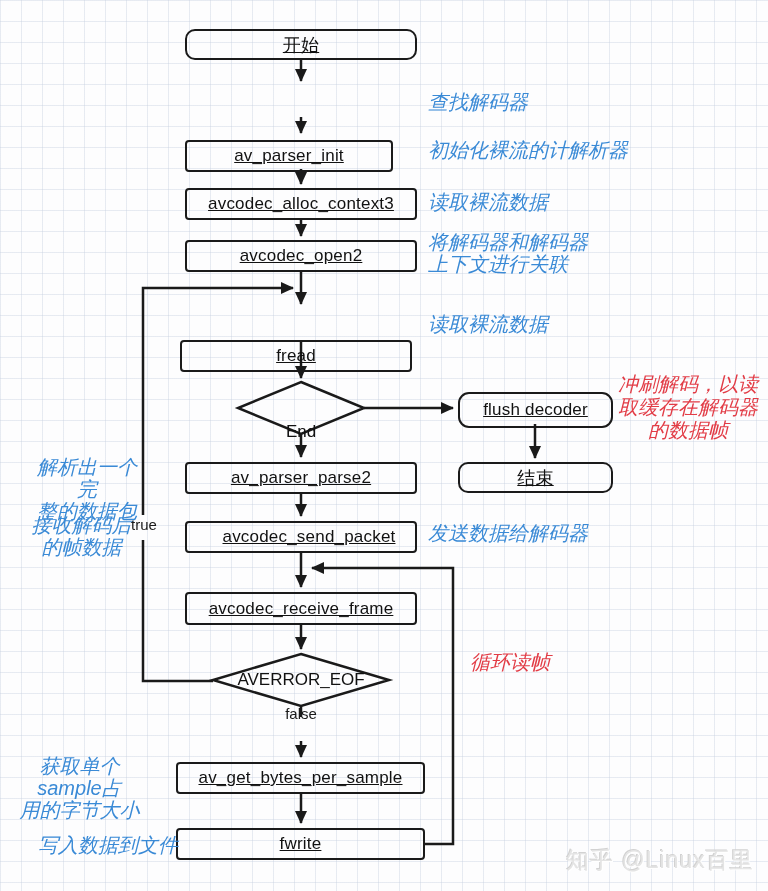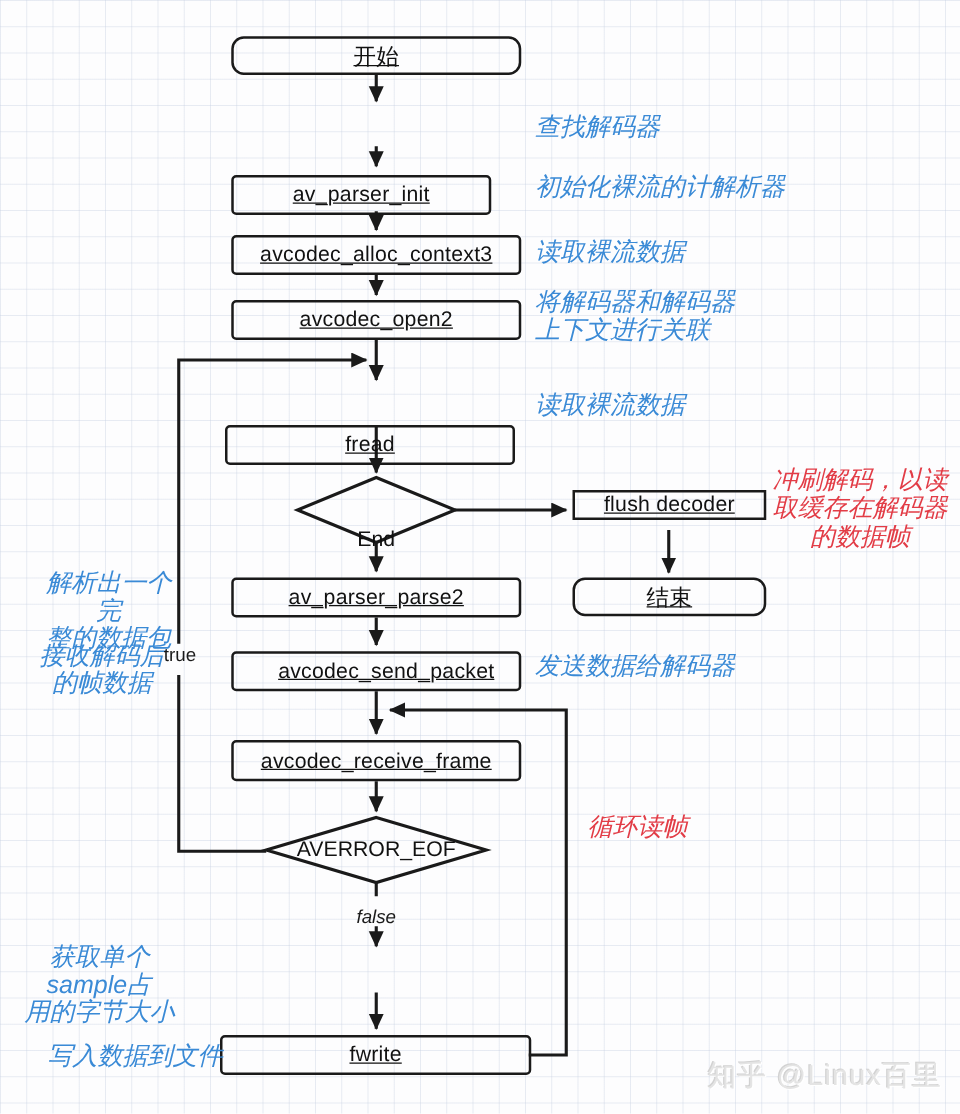--- a/index.html
+++ b/index.html
@@ -103,26 +103,27 @@
       <polygon points="301,654 389,680 301,706 213,680"></polygon>
     </g>
   </svg>
 
   <div class="node terminal cn" style="left:185px;top:29px;width:232px;height:31px;">开始</div>
   <div class="node" style="left:185px;top:120px;width:208px;height:32px;margin-top:20px;">av_parser_init</div>
   <div class="node" style="left:185px;top:188px;width:232px;height:32px;">avcodec_alloc_context3</div>
   <div class="node" style="left:185px;top:240px;width:232px;height:32px;">avcodec_open2</div>
   <div class="node" style="left:180px;top:308px;width:232px;height:32px;margin-top:32px;">fread</div>
   <div class="diamond-label" style="left:238px;top:394px;width:126px;height:28px;margin-top:24px;">End</div>
-  <div class="node" style="left:458px;top:392px;width:155px;height:24px;border-radius:0;">flush decoder</div>
+  <div class="node" style="left:458px;top:392px;width:155px;height:36px;border-radius:11px;">flush decoder</div>
   <div class="node terminal cn" style="left:458px;top:462px;width:155px;height:31px;">结束</div>
   <div class="node" style="left:185px;top:462px;width:232px;height:32px;">av_parser_parse2</div>
   <div class="node" style="left:185px;top:521px;width:232px;height:32px;padding-left:16px;">avcodec_send_packet</div>
   <div class="node" style="left:185px;top:592px;width:232px;height:33px;">avcodec_receive_frame</div>
   <div class="diamond-label" style="left:211px;top:666px;width:180px;height:28px;">AVERROR_EOF</div>
+  <div class="node" style="left:176px;top:762px;width:249px;height:32px;">av_get_bytes_per_sample</div>
   <div class="node" style="left:176px;top:828px;width:249px;height:32px;">fwrite</div>
 
   <div class="note" style="left:428px;top:91px;">查找解码器</div>
   <div class="note" style="left:428px;top:139px;">初始化裸流的计解析器</div>
   <div class="note" style="left:428px;top:191px;">读取裸流数据</div>
   <div class="note" style="left:428px;top:231px;">将解码器和解码器
 上下文进行关联</div>
   <div class="note" style="left:428px;top:313px;">读取裸流数据</div>
   <div class="note" style="left:428px;top:522px;">发送数据给解码器</div>
 
@@ -133,17 +134,17 @@
   <div class="note center" style="left:8px;top:755px;width:143px;">获取单个sample占
 用的字节大小</div>
   <div class="note" style="left:38px;top:834px;">写入数据到文件</div>
 
   <div class="note red center" style="left:617px;top:373px;width:142px;text-align:center;">冲刷解码，以读
 取缓存在解码器
 的数据帧</div>
   <div class="note red" style="left:470px;top:651px;">循环读帧</div>
 
   <div class="edge-label" style="left:126px;top:516px;width:36px;">true</div>
-  <div class="edge-label" style="left:271px;top:725px;width:60px;font-style:italic;">false</div>
+  <div class="edge-label" style="left:271px;top:705px;width:60px;">false</div>
 
   <div class="watermark" style="left:566px;top:845px;">知乎 @Linux百里</div>
 
 </div>
 
 </body></html>

